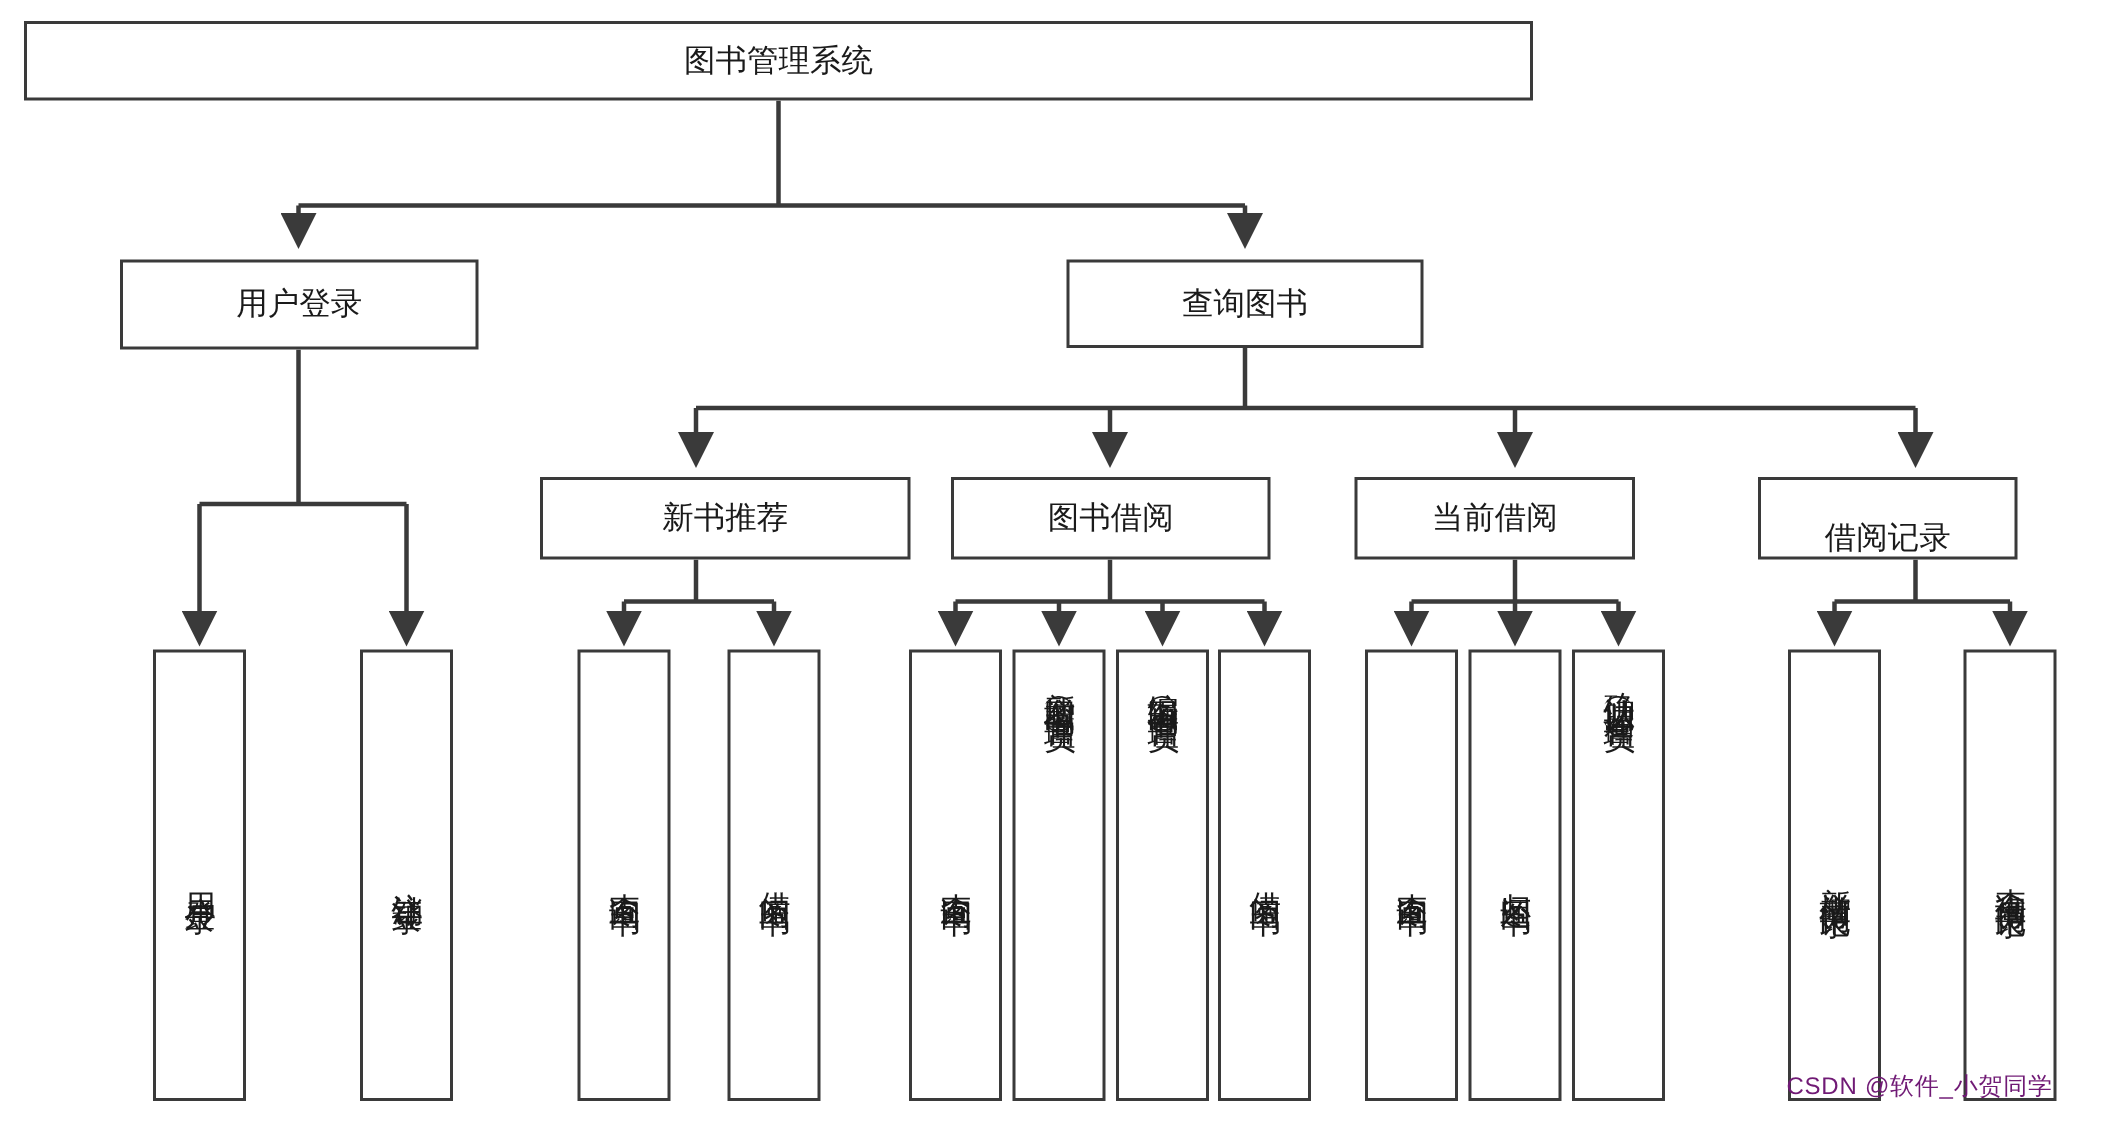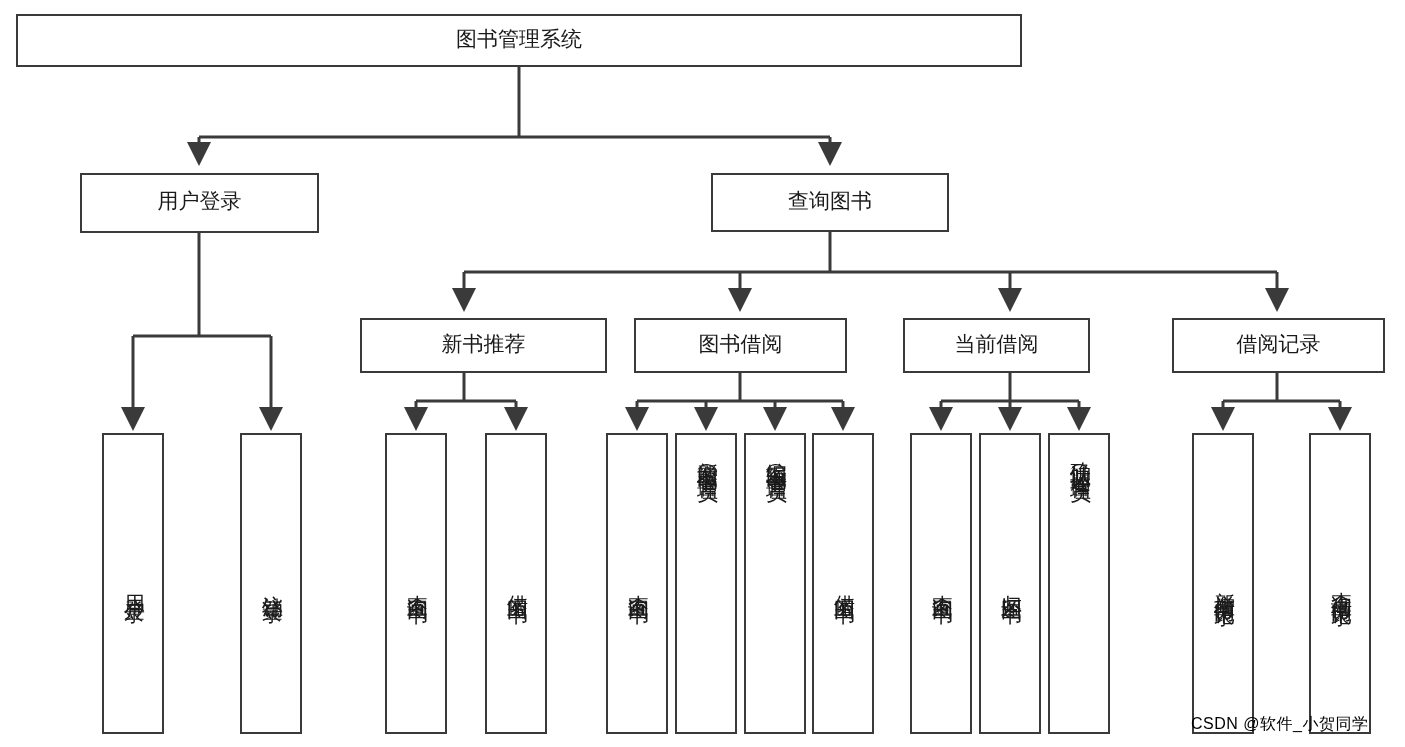--- a/index.html
+++ b/index.html
@@ -34,21 +34,20 @@
     display: flex;
     align-items: center;
     justify-content: center;
     color: #1a1a1a;
   }
   .node .label {
     display: block;
     text-align: center;
     line-height: 1.12;
     white-space: pre-line;
-    font-family: Liberation Mono, monospace;
   }
   .node.root .label   { font-size: 21px; }
   .node.level2 .label { font-size: 21px; }
   .node.level3 .label { font-size: 21px; }
   .node.leaf {
     align-items: center;
     justify-content: center;
     padding: 10px 0;
   }
   .node.leaf .label {
@@ -59,21 +58,21 @@
     line-height: 1;
   }
   .node.leaf.top-align {
     align-items: flex-start;
   }
   #watermark {
     position: absolute;
     left: 1191px;
     top: 714px;
     font-size: 16px;
-    color: #000000;
+    color: #701a75;
     white-space: nowrap;
     letter-spacing: 0.5px;
   }
 </style>
 </head>
 <body>
 
 <div id="canvas">
 
   <svg id="wires" viewBox="0 0 1405 747">
@@ -139,21 +138,21 @@
 
   <div class="node level3" style="left:360px; top:318px; width:247px; height:55px;">
     <span class="label">新书推荐</span>
   </div>
   <div class="node level3" style="left:634px; top:318px; width:213px; height:55px;">
     <span class="label">图书借阅</span>
   </div>
   <div class="node level3" style="left:903px; top:318px; width:187px; height:55px;">
     <span class="label">当前借阅</span>
   </div>
-  <div class="node level3" style="left:1172px; top:318px; width:213px; height:55px;">
+  <div class="node level3" style="left:1172px; top:318px; width:173px; height:55px;align-items:flex-end;">
     <span class="label">借阅记录</span>
   </div>
 
   <div class="node leaf" style="left:102px; top:433px; width:62px; height:301px;">
     <span class="label">用户登录</span>
   </div>
   <div class="node leaf" style="left:240px; top:433px; width:62px; height:301px;">
     <span class="label">注销登录</span>
   </div>
 

